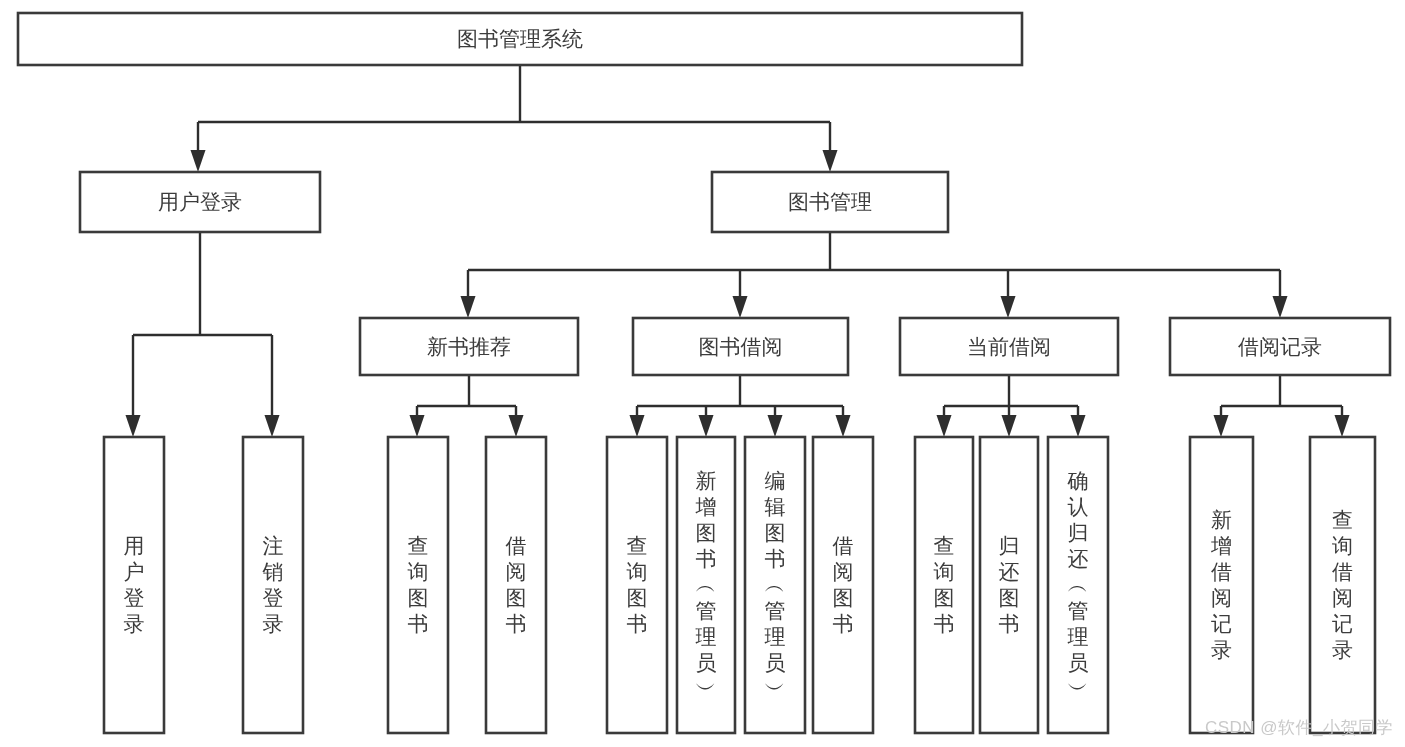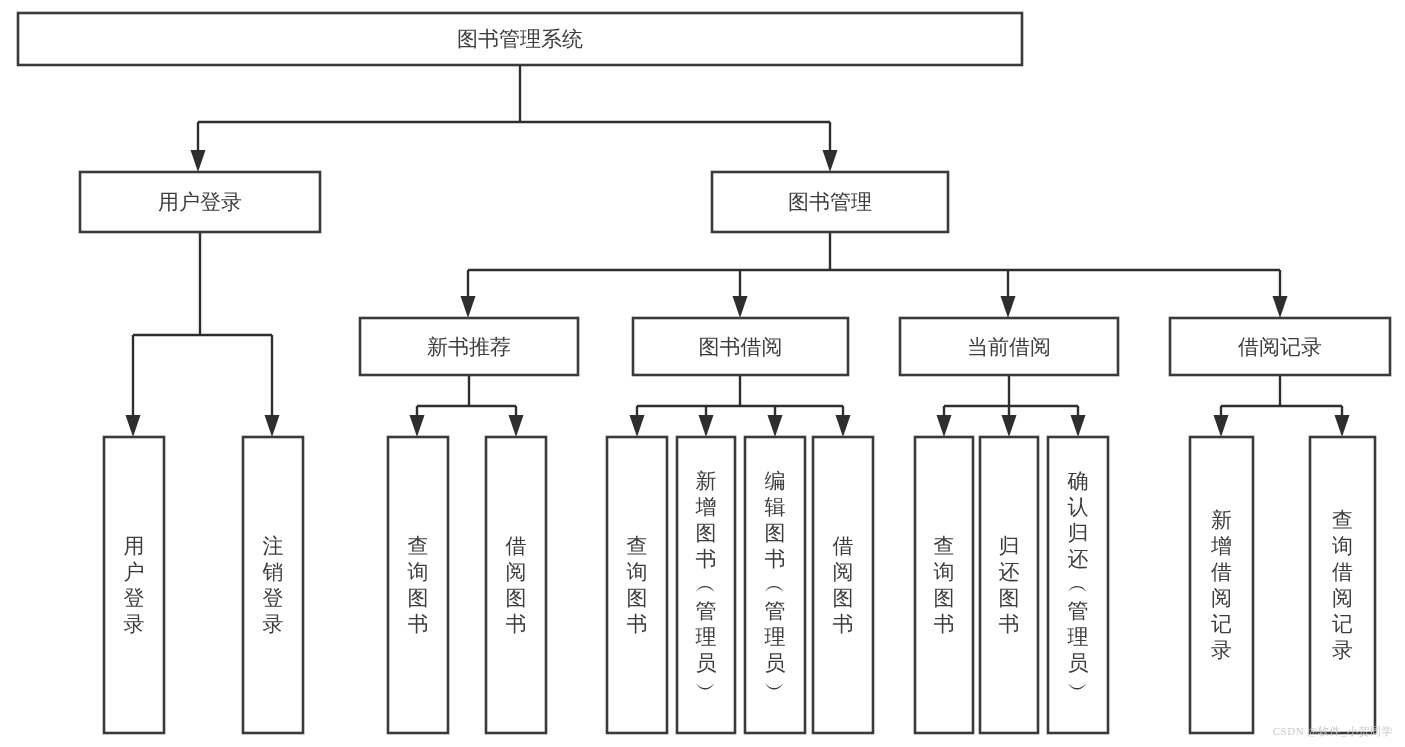--- a/index.html
+++ b/index.html
@@ -46,22 +46,22 @@
   }
   .arrow-head {
     fill: #2e2e2e;
     stroke: none;
   }
   .watermark {
     position: absolute;
     right: 12px;
     bottom: 8px;
     color: #c9c9c9;
-    font-size: 11px;
-    font-family: Liberation Serif, serif;
+    font-size: 17px;
+    font-family: Liberation Sans, sans-serif;
     white-space: nowrap;
     letter-spacing: 0.5px;
     margin-top: 44px;
   }
 </style>
 </head>
 <body>
 
 <svg id="diagram" viewBox="0 0 1405 747">
   <g id="connector-layer">

